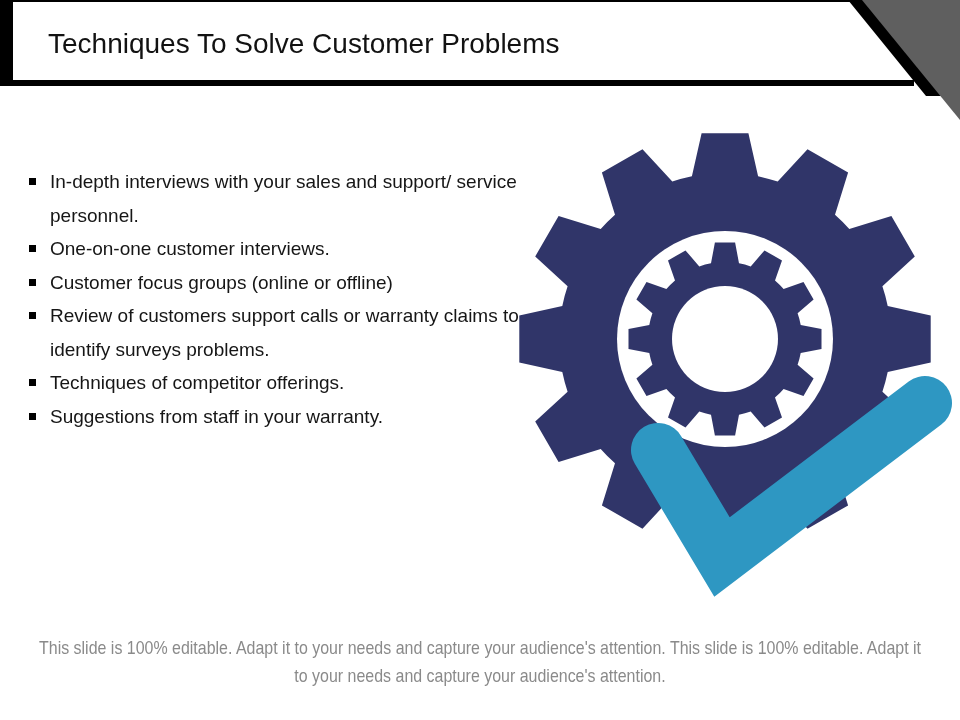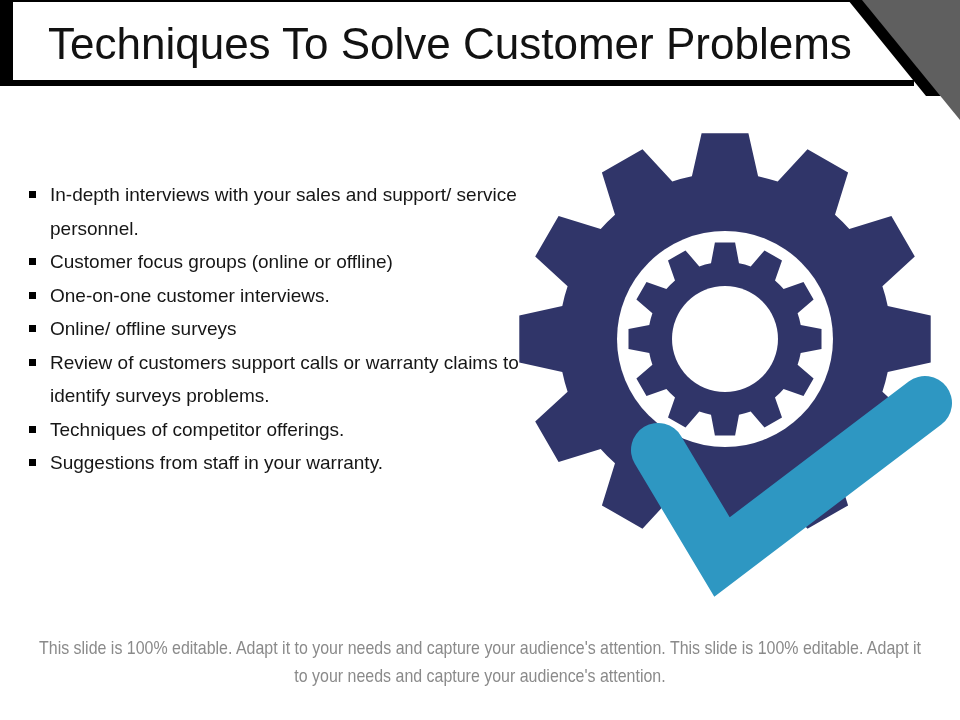--- a/index.html
+++ b/index.html
@@ -10,34 +10,34 @@
   }
   .slide { position:absolute; inset:0; }
 
   
   .top-edge { position:absolute; left:0; top:0; width:856px; height:2px; background:var(--edge-black,#000); }
 
   
   .accent-bar { position:absolute; left:0; top:0; width:13px; height:86px; background:var(--edge-black,#000); }
   .title {
     position:absolute; left:48px; top:24px; margin:0;
-    font-size:44px; font-weight:400; line-height:40px;
+    font-size:28px; font-weight:400; line-height:40px;
     color:var(--title-text,#121212); letter-spacing:0;
     white-space:nowrap;
   }
   .underline { position:absolute; left:0; top:80px; width:914px; height:6px; background:var(--edge-black,#000); }
 
   
   .corner { position:absolute; right:0; top:0; width:120px; height:125px; }
   .corner .stripe { fill:var(--edge-black,#000); }
   .corner .tri { fill:var(--corner-gray,#5f5f5f); }
 
   
   .bullets {
-    position:absolute; left:28px; top:178px; width:512px;
+    position:absolute; left:28px; top:165px; width:512px;
     margin:0; padding:0; list-style:none;
     font-size:19px; line-height:33.5px; color:var(--body-text,#161616);
   }
   .bullets li { position:relative; padding-left:22px; }
   .bullets li .sq {
     position:absolute; left:1px; top:13px; width:7px; height:7px;
     background:var(--edge-black,#000);
   }
 
   
@@ -68,29 +68,28 @@
     <polygon class="tri" points="862,0 960,0 960,120"></polygon>
   </svg>
 
   <ul class="bullets">
       <li>
       <span class="sq"></span>
       <span>In-depth interviews with your sales and support/ service personnel.</span>
     </li>
       <li>
       <span class="sq"></span>
+      <span>One-on-one customer interviews.</span>
+    </li>
+      <li>
+      <span class="sq"></span>
       <span>Customer focus groups (online or offline)</span>
     </li>
       <li>
       <span class="sq"></span>
-      <span>One-on-one customer interviews.</span>
-    </li>
-      <li>
-      <span class="sq"></span>
-      <span>Online/ offline surveys</span>
     </li>
       <li>
       <span class="sq"></span>
       <span>Review of customers support calls or warranty claims to identify surveys problems.</span>
     </li>
       <li>
       <span class="sq"></span>
       <span>Techniques of competitor offerings.</span>
     </li>
       <li>

